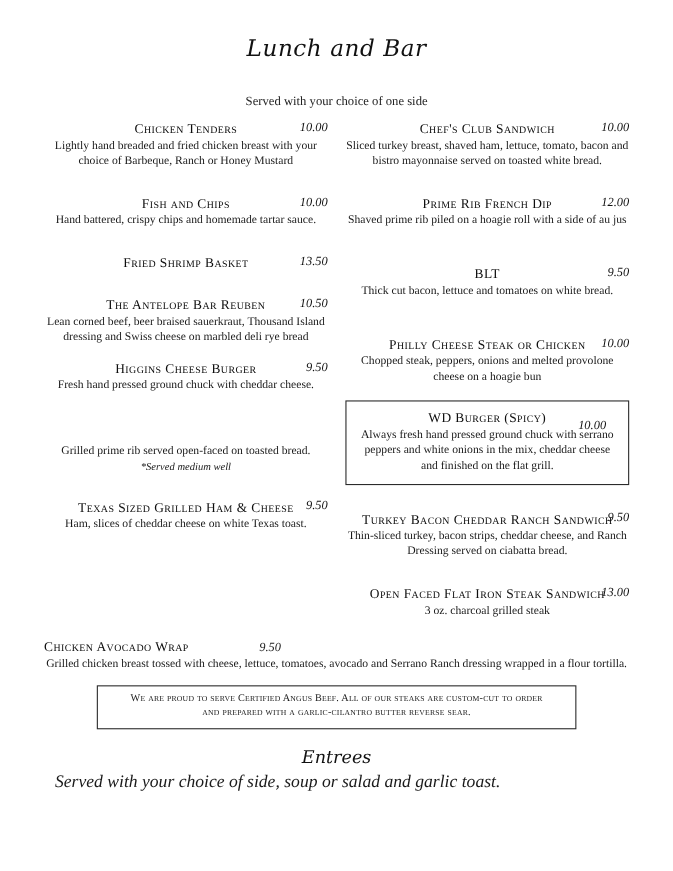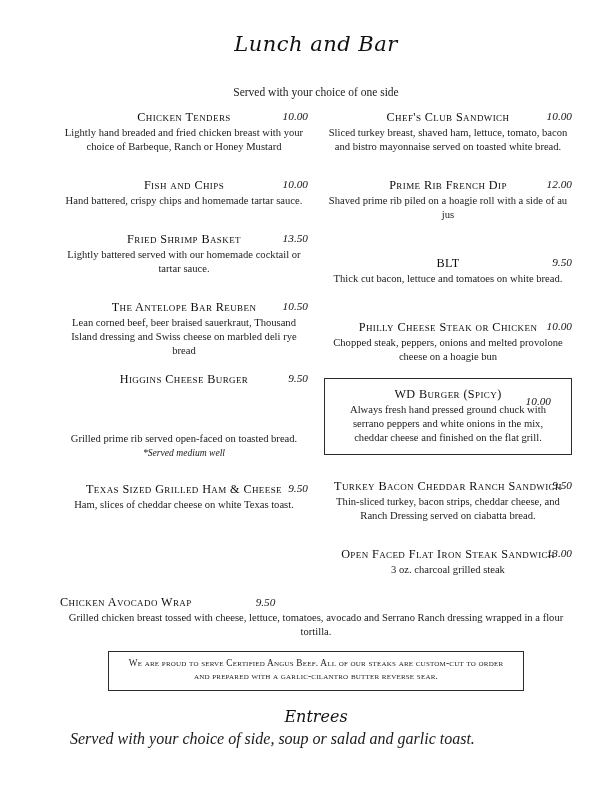--- a/index.html
+++ b/index.html
@@ -12,21 +12,21 @@
     height: 792px;
     font-family: "Liberation Serif", serif;
     color: #1a1a1a;
     position: relative;
     overflow: hidden;
   }
   .page {
     width: 612px;
     height: 792px;
     box-sizing: border-box;
-    padding: 18px 40px 10px 60px;
+    padding: 18px 40px 10px 40px;
     position: relative;
   }
 
   
   .doc-title {
     text-align: center;
     font-family: "DejaVu Serif", serif;
     font-style: italic;
     font-size: 21px;
     letter-spacing: 0.5px;
@@ -191,38 +191,38 @@
         <div class="item-desc">Hand battered, crispy chips and homemade tartar sauce.</div>
       </div>
 
       <div class="spacer-sm"></div>
 
       <div class="item">
         <div class="item-head">
           <div class="item-name">Fried Shrimp Basket</div>
           <div class="item-price">13.50</div>
         </div>
-        <div class="item-desc">Lightly battered served with our homemade cocktail or tartar sauce.</div>
       </div>
 
       <div class="spacer-sm"></div>
 
       <div class="item">
         <div class="item-head">
           <div class="item-name">The Antelope Bar Reuben</div>
           <div class="item-price">10.50</div>
         </div>
         <div class="item-desc">Lean corned beef, beer braised sauerkraut, Thousand Island dressing and Swiss cheese on marbled deli rye bread</div>
       </div>
 
       <div class="item">
         <div class="item-head">
           <div class="item-name">Higgins Cheese Burger</div>
           <div class="item-price">9.50</div>
         </div>
+        <div class="item-desc">Fresh hand pressed ground chuck with cheddar cheese.</div>
       </div>
 
       <div class="spacer-lg"></div>
 
       <div class="item">
         <div class="item-desc">Grilled prime rib served open-faced on toasted bread.</div>
         <div class="item-note">*Served medium well</div>
       </div>
 
       <div class="spacer-sm"></div>

